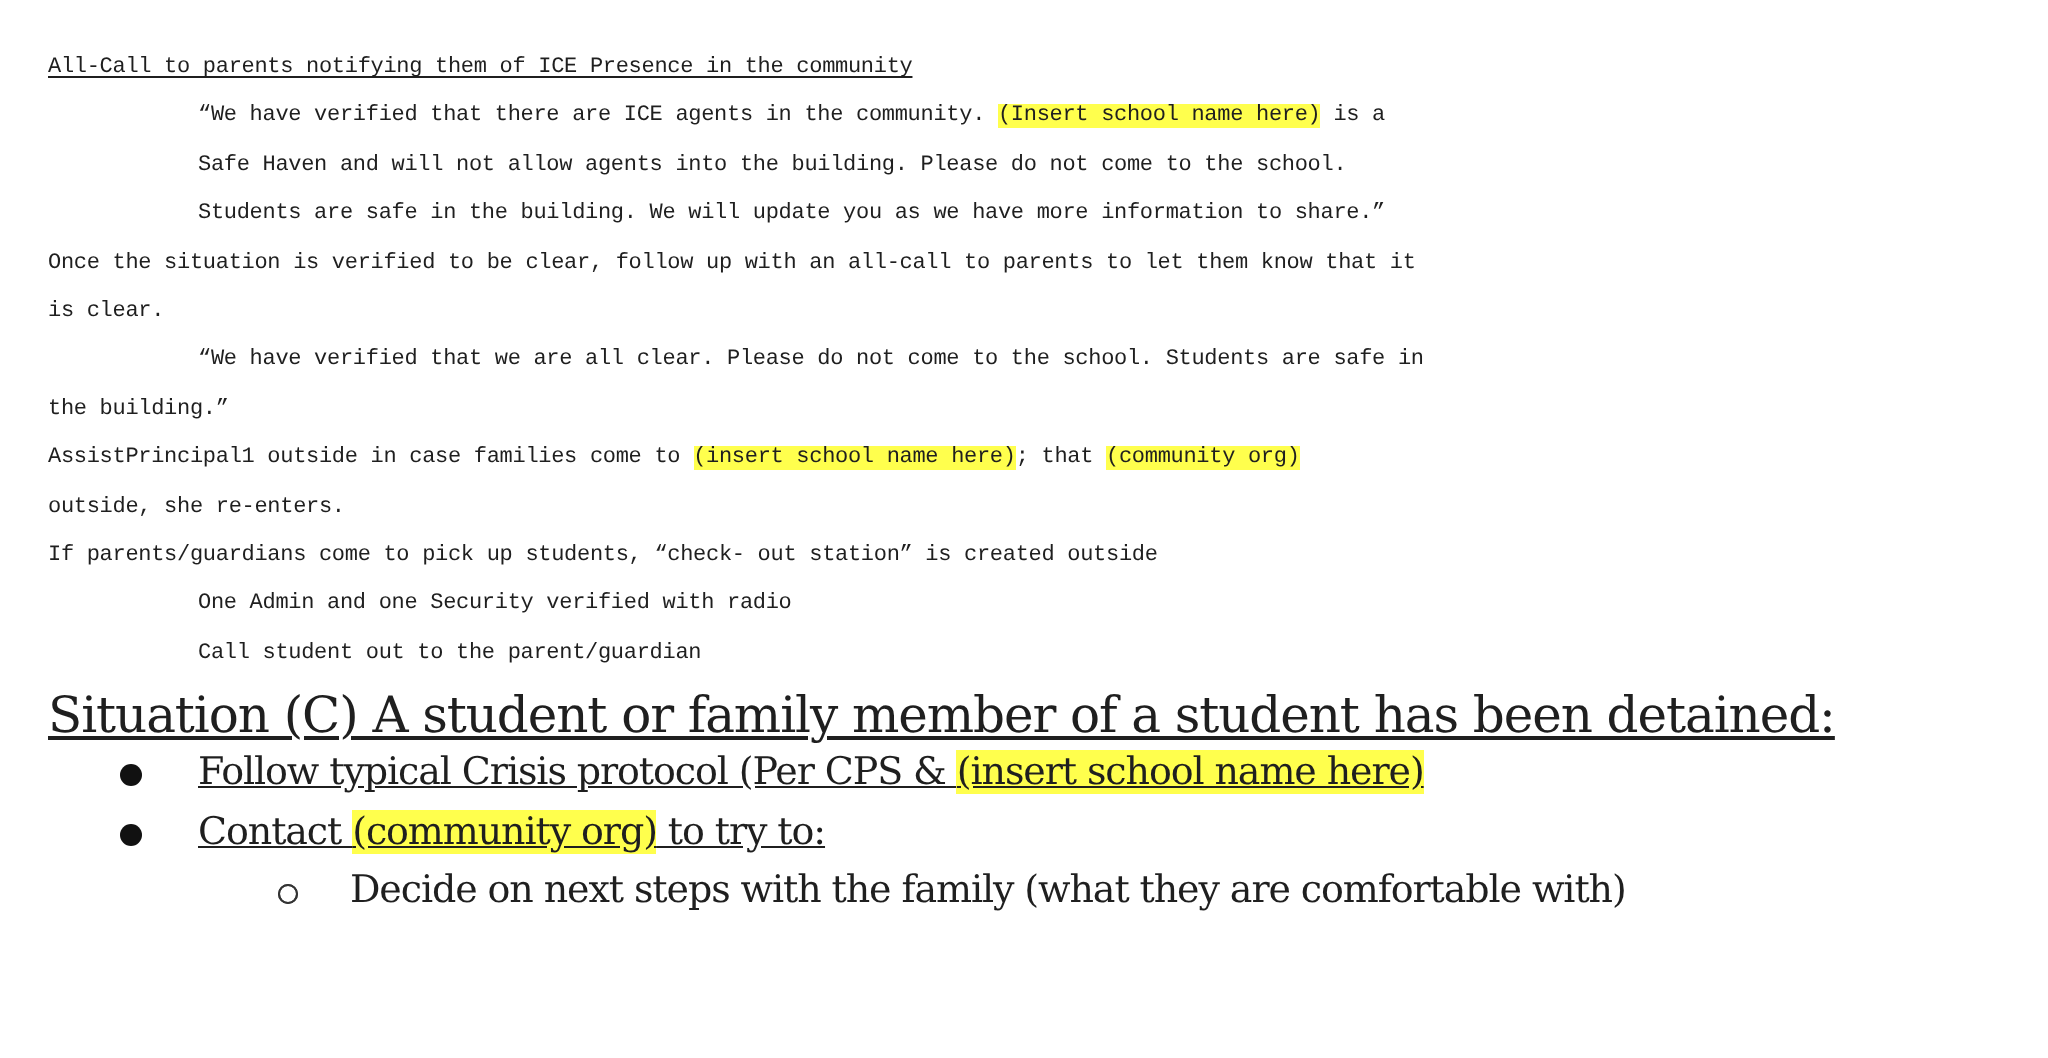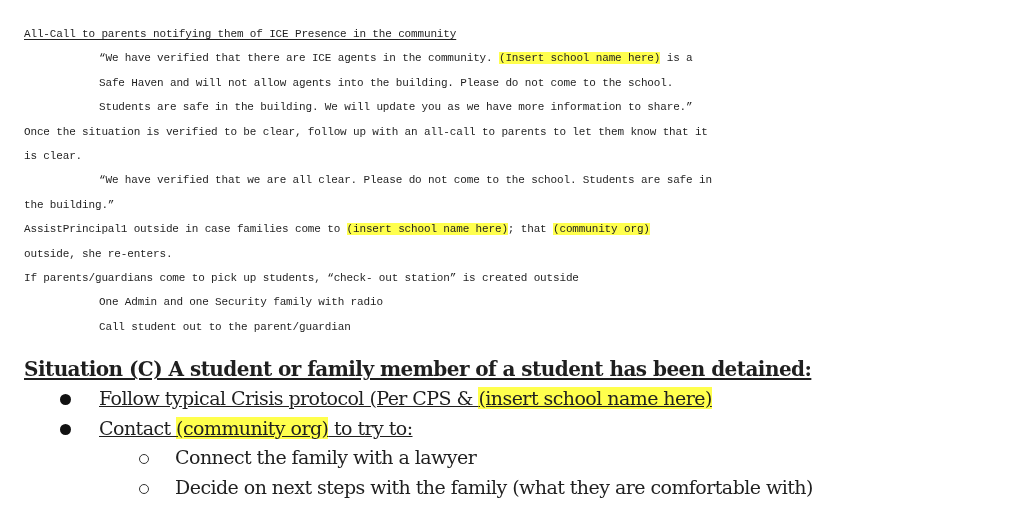--- a/index.html
+++ b/index.html
@@ -26,28 +26,28 @@
       letter-spacing: -0.15px;
       line-height: 24.4px;
       white-space: nowrap;
     }
     .line { display: block; }
     .indent { padding-left: 75px; }
     .u { text-decoration: underline; text-underline-offset: 2px; text-decoration-thickness: 1px; }
     .hl { background: #ffff4d; text-align: right; }
     .heading {
       font-family: "DejaVu Serif", serif;
-      font-weight: bold;
-      font-size: 20px;
+      font-weight: normal;
+      font-size: 25px;
       letter-spacing: -0.55px;
       line-height: 29px;
       text-decoration: underline;
       text-decoration-thickness: 1.5px;
       text-underline-offset: 2px;
-      margin-top: 16px;
+      margin-top: 4px;
       white-space: nowrap;
     }
     .list {
       font-family: "DejaVu Serif", serif;
       font-size: 19px;
       letter-spacing: -0.55px;
       line-height: 29.5px;
       white-space: nowrap;
     }
     .li {
@@ -91,36 +91,36 @@
     <span class="line">Once the situation is verified to be clear, follow up with an all-call to parents to let them know that it</span>
     <span class="line">is clear.</span>
 
     <span class="line indent">“We have verified that we are all clear.  Please do not come to the school.  Students are safe in</span>
     <span class="line">the building.”</span>
 
     <span class="line"><span>AssistPrincipal1 outside in case families come to </span><span class="hl">(insert school name here)</span><span>; that </span><span class="hl">(community org)</span></span>
     <span class="line">outside, she re-enters.</span>
 
     <span class="line">If parents/guardians come to pick up students, “check- out station” is created outside</span>
-    <span class="line indent">One Admin and one Security family with radio</span>
+    <span class="line indent">One Admin and one Security verified with radio</span>
     <span class="line indent">Call student out to the parent/guardian</span>
   </div>
 
   <div>
     <div class="heading">Situation (C) A student or family member of a student has been detained:</div>
 
     <div class="list">
       <span class="li l1">
         <span class="bullet"></span><span>Follow typical Crisis protocol (Per CPS &amp; </span><span class="hl">(insert school name here)</span>
       </span>
       <span class="li l1">
         <span class="bullet"></span><span>Contact </span><span class="hl">(community org)</span><span> to try to:</span>
       </span>
       <span class="li l2">
-        <span class="bullet"></span><span>Connect the family with a lawyer</span>
+        <span class="bullet"></span>
       </span>
       <span class="li l2">
         <span class="bullet"></span><span>Decide on next steps with the family (what they are comfortable with)</span>
       </span>
     </div>
   </div>
 
 </div>
 
 </body></html>

